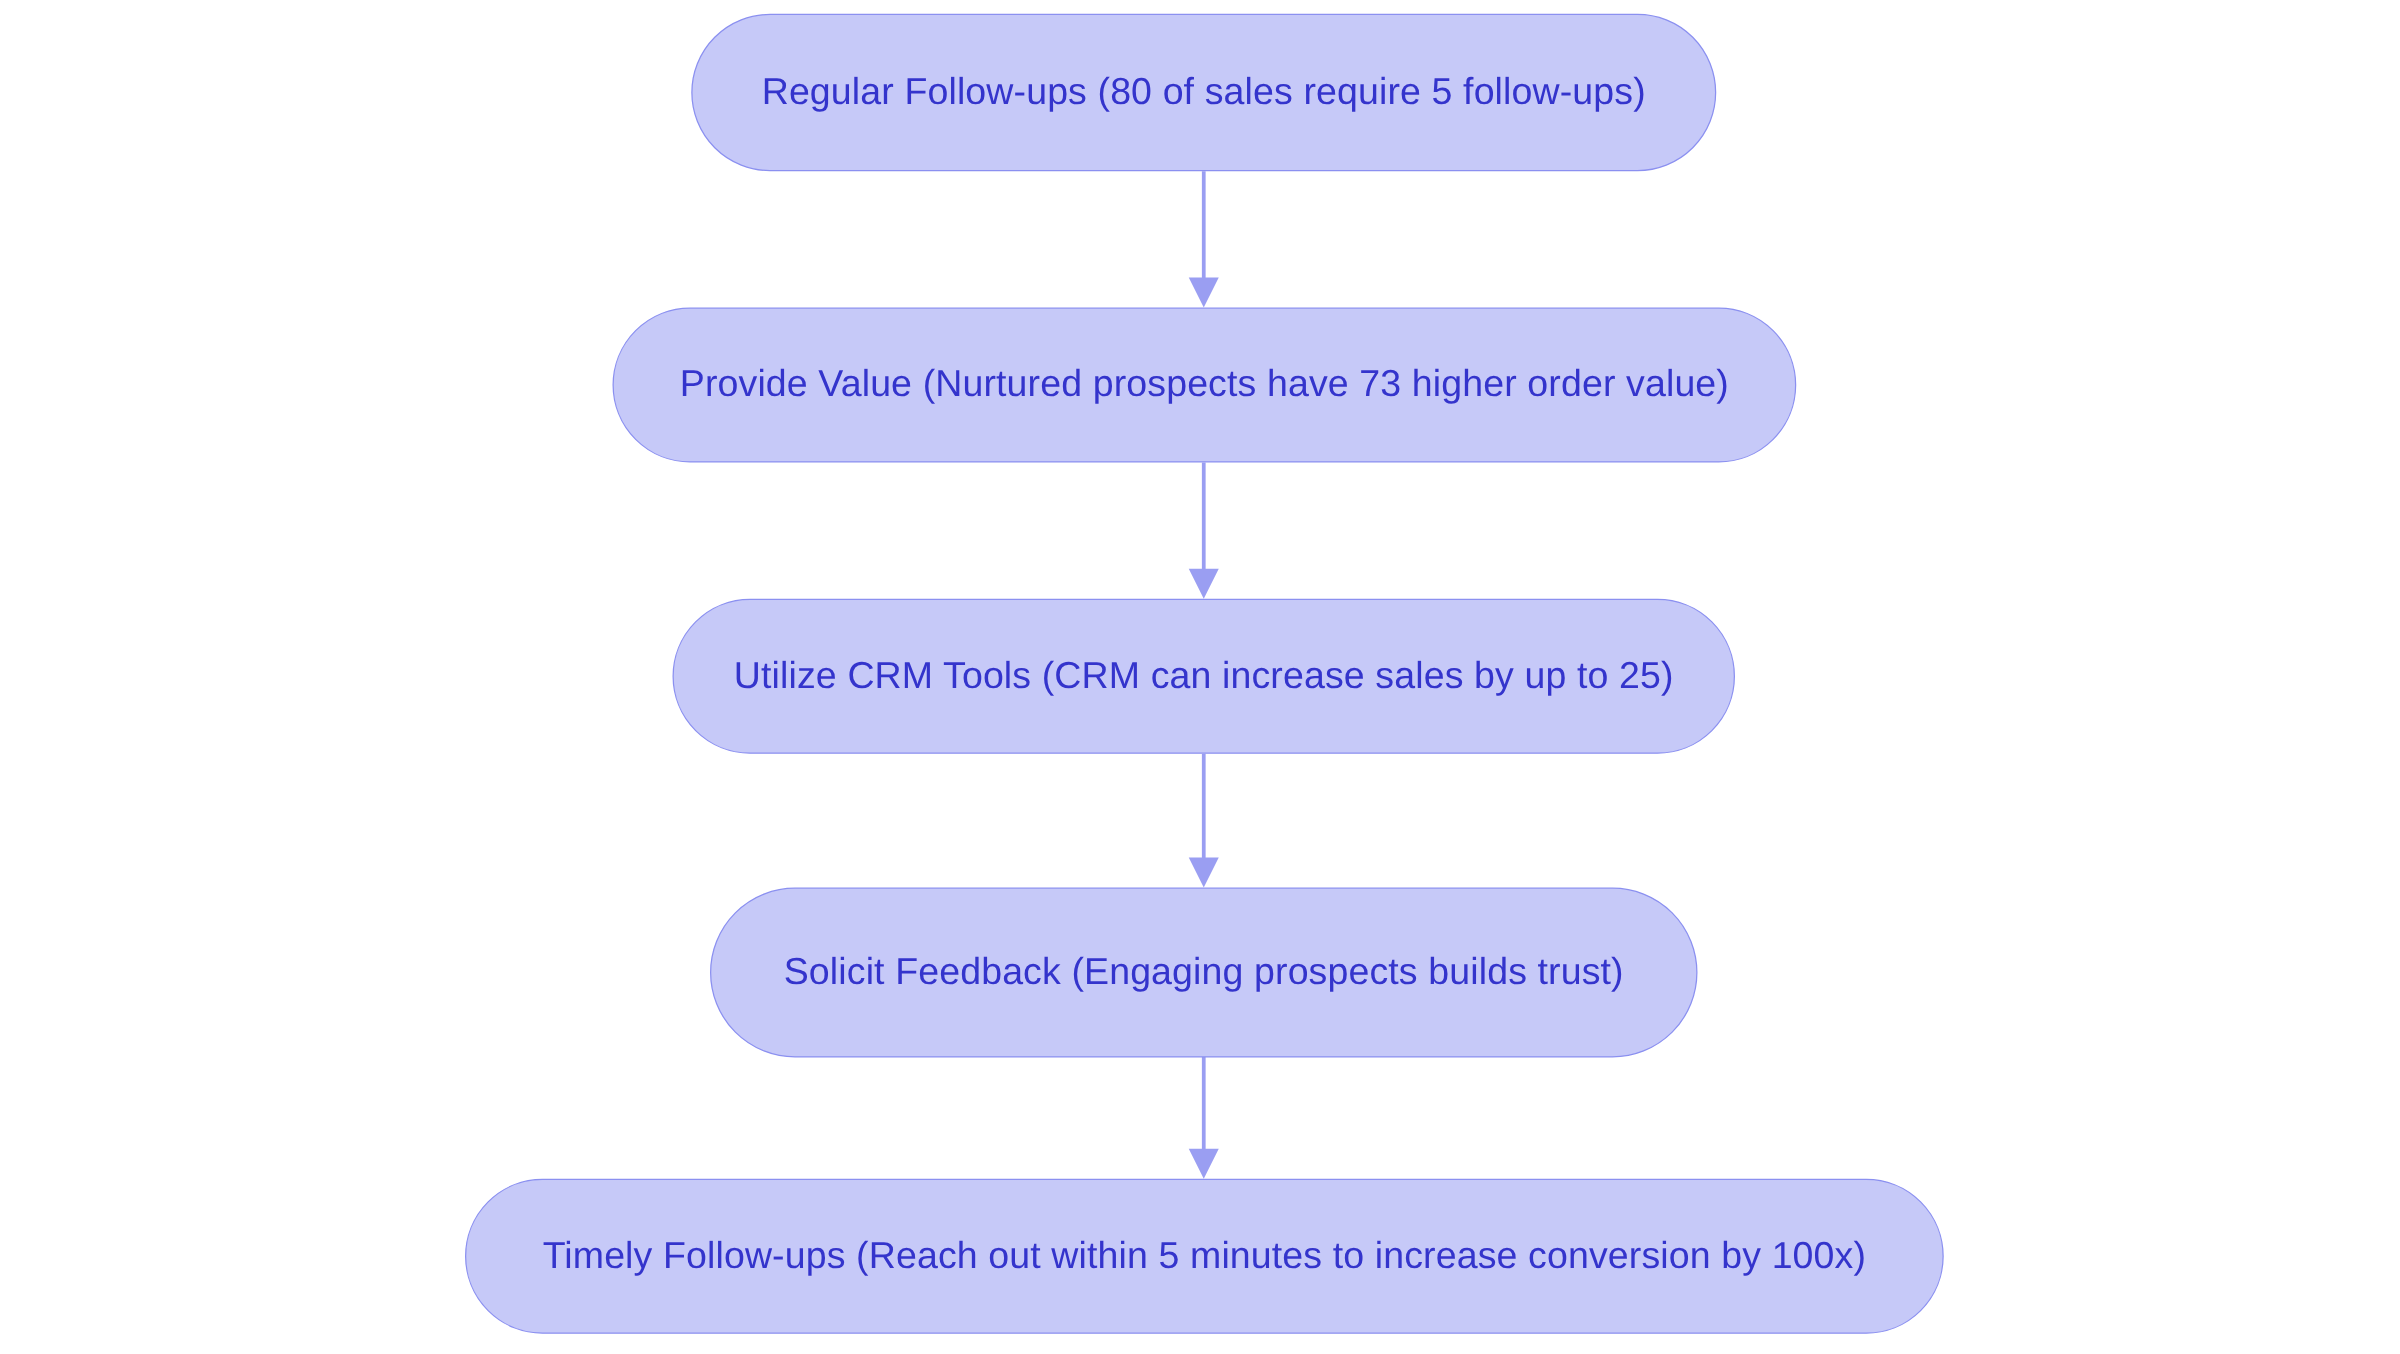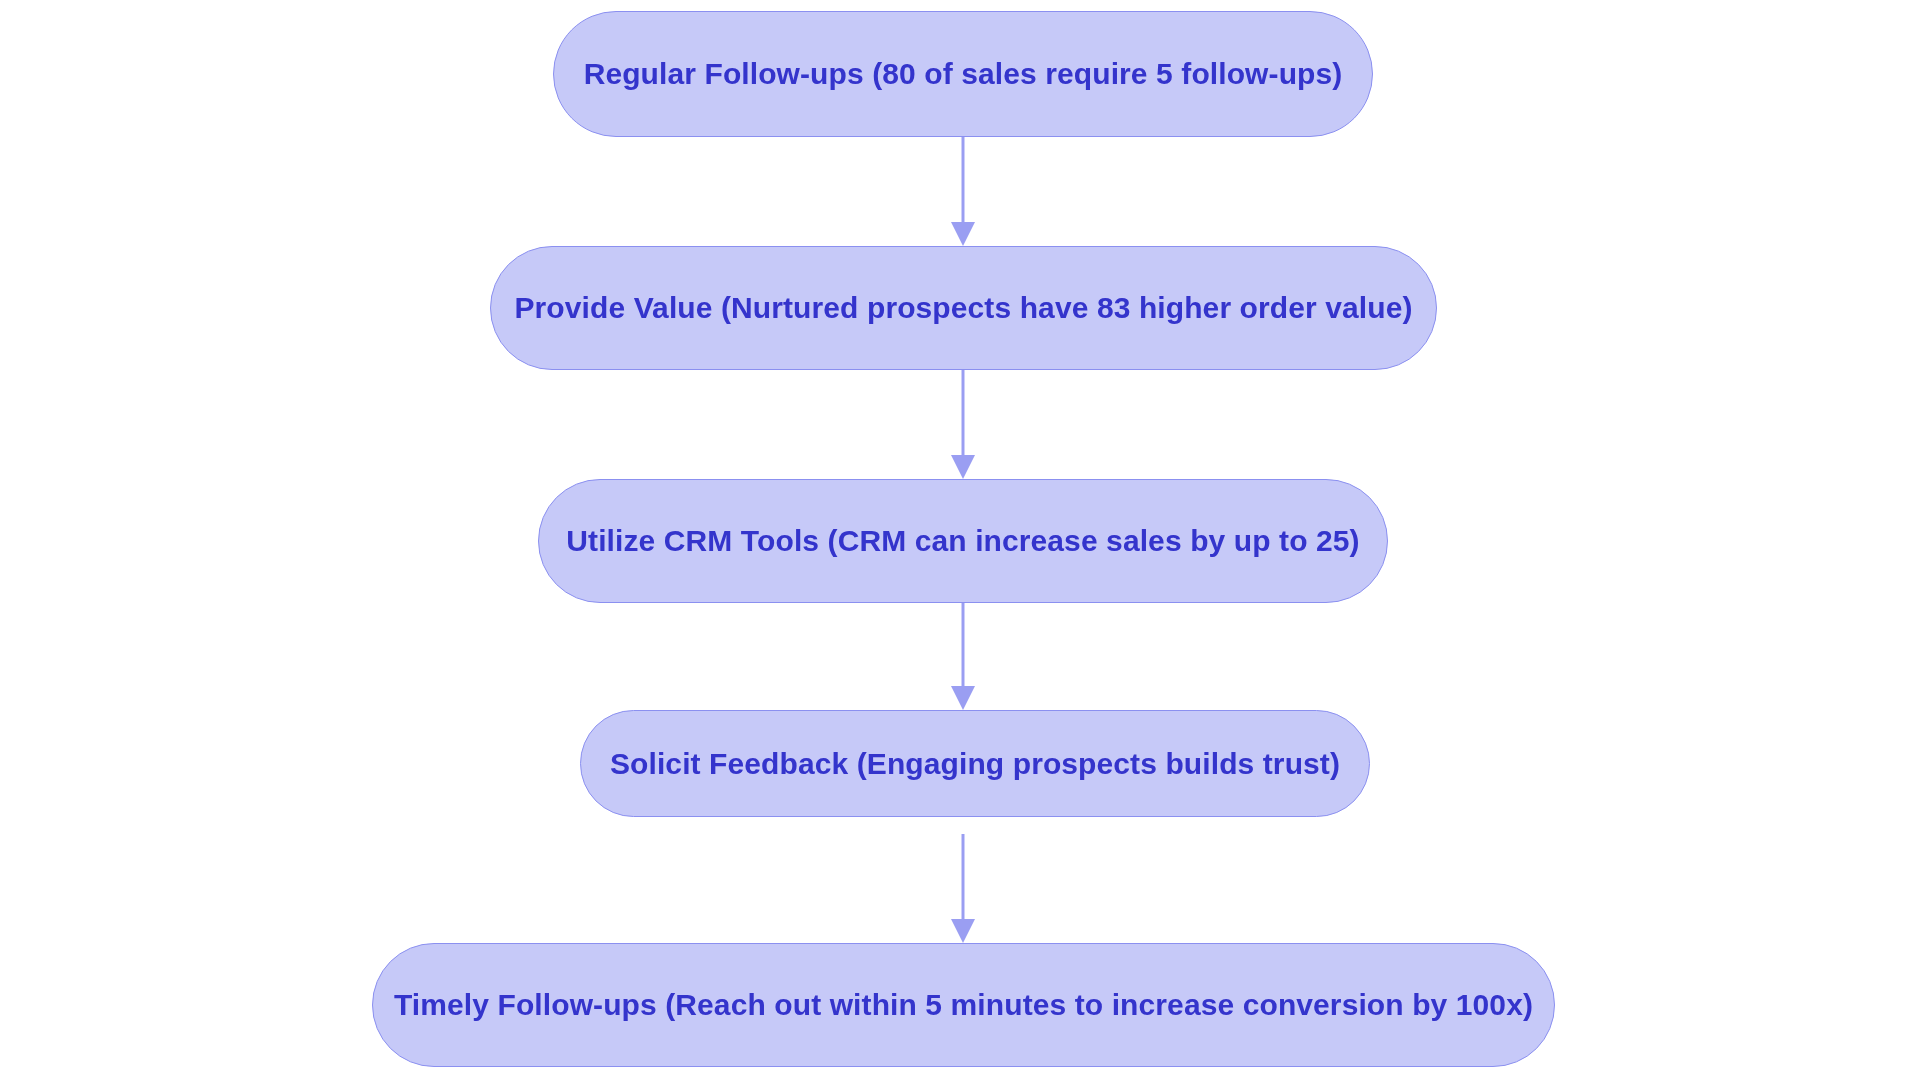--- a/index.html
+++ b/index.html
@@ -38,29 +38,29 @@
     border-radius: 999px;
     color: #3434cc;
     text-align: center;
     line-height: 1.2;
     white-space: nowrap;
     letter-spacing: 0.1px;
   }
   .flow-node-label {
     display: block;
     font-size: 30px;
-    font-weight: 700;
+    font-weight: 400;
     color: #3434cc;
     font-family: "Liberation Sans", sans-serif;
   }
   
   .node-0 { left: 553px; top: 11px;  width: 820px; height: 126px; }
   .node-1 { left: 490px; top: 246px; width: 947px; height: 124px; }
   .node-2 { left: 538px; top: 479px; width: 850px; height: 124px; }
-  .node-3 { left: 580px; top: 710px; width: 790px; height: 107px; }
+  .node-3 { left: 568px; top: 710px; width: 790px; height: 136px; }
   .node-4 { left: 372px; top: 943px; width: 1183px; height: 124px; }
 
   .flow-edge {
     position: absolute;
     left: 0;
     top: 0;
     width: 1920px;
     height: 1083px;
     pointer-events: none;
   }
@@ -98,21 +98,21 @@
     </g>
   </svg>
 
   <div class="flow-stage">
 
     <div class="flow-node node-0">
       <span class="flow-node-label">Regular Follow-ups (80 of sales require 5 follow-ups)</span>
     </div>
 
     <div class="flow-node node-1">
-      <span class="flow-node-label">Provide Value (Nurtured prospects have 83 higher order value)</span>
+      <span class="flow-node-label">Provide Value (Nurtured prospects have 73 higher order value)</span>
     </div>
 
     <div class="flow-node node-2">
       <span class="flow-node-label">Utilize CRM Tools (CRM can increase sales by up to 25)</span>
     </div>
 
     <div class="flow-node node-3">
       <span class="flow-node-label">Solicit Feedback (Engaging prospects builds trust)</span>
     </div>
 

